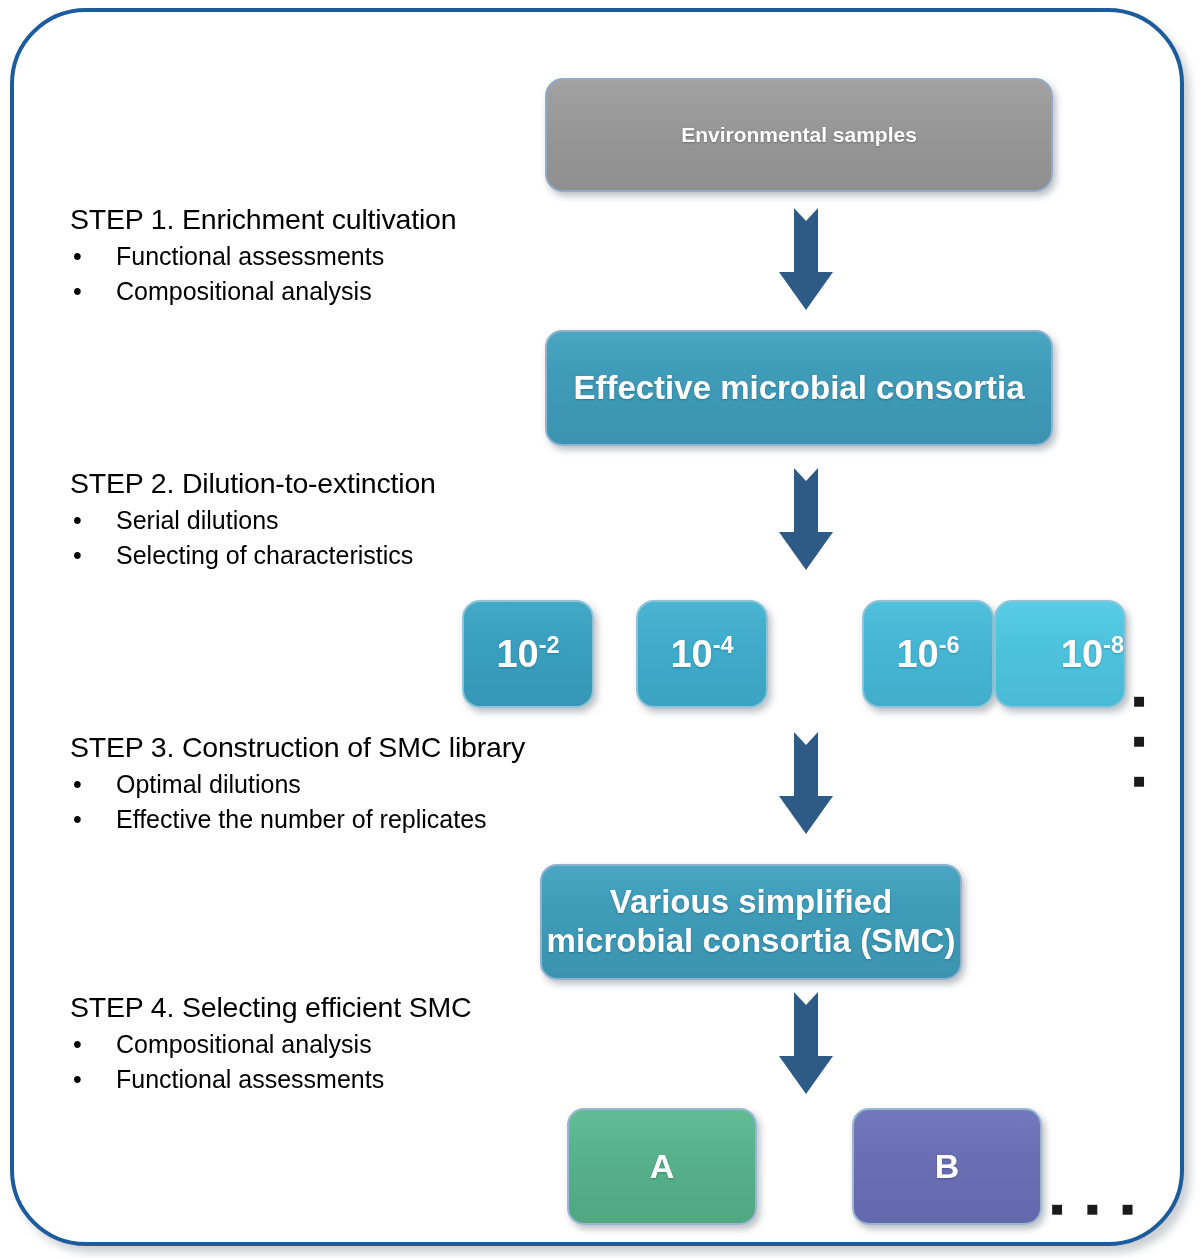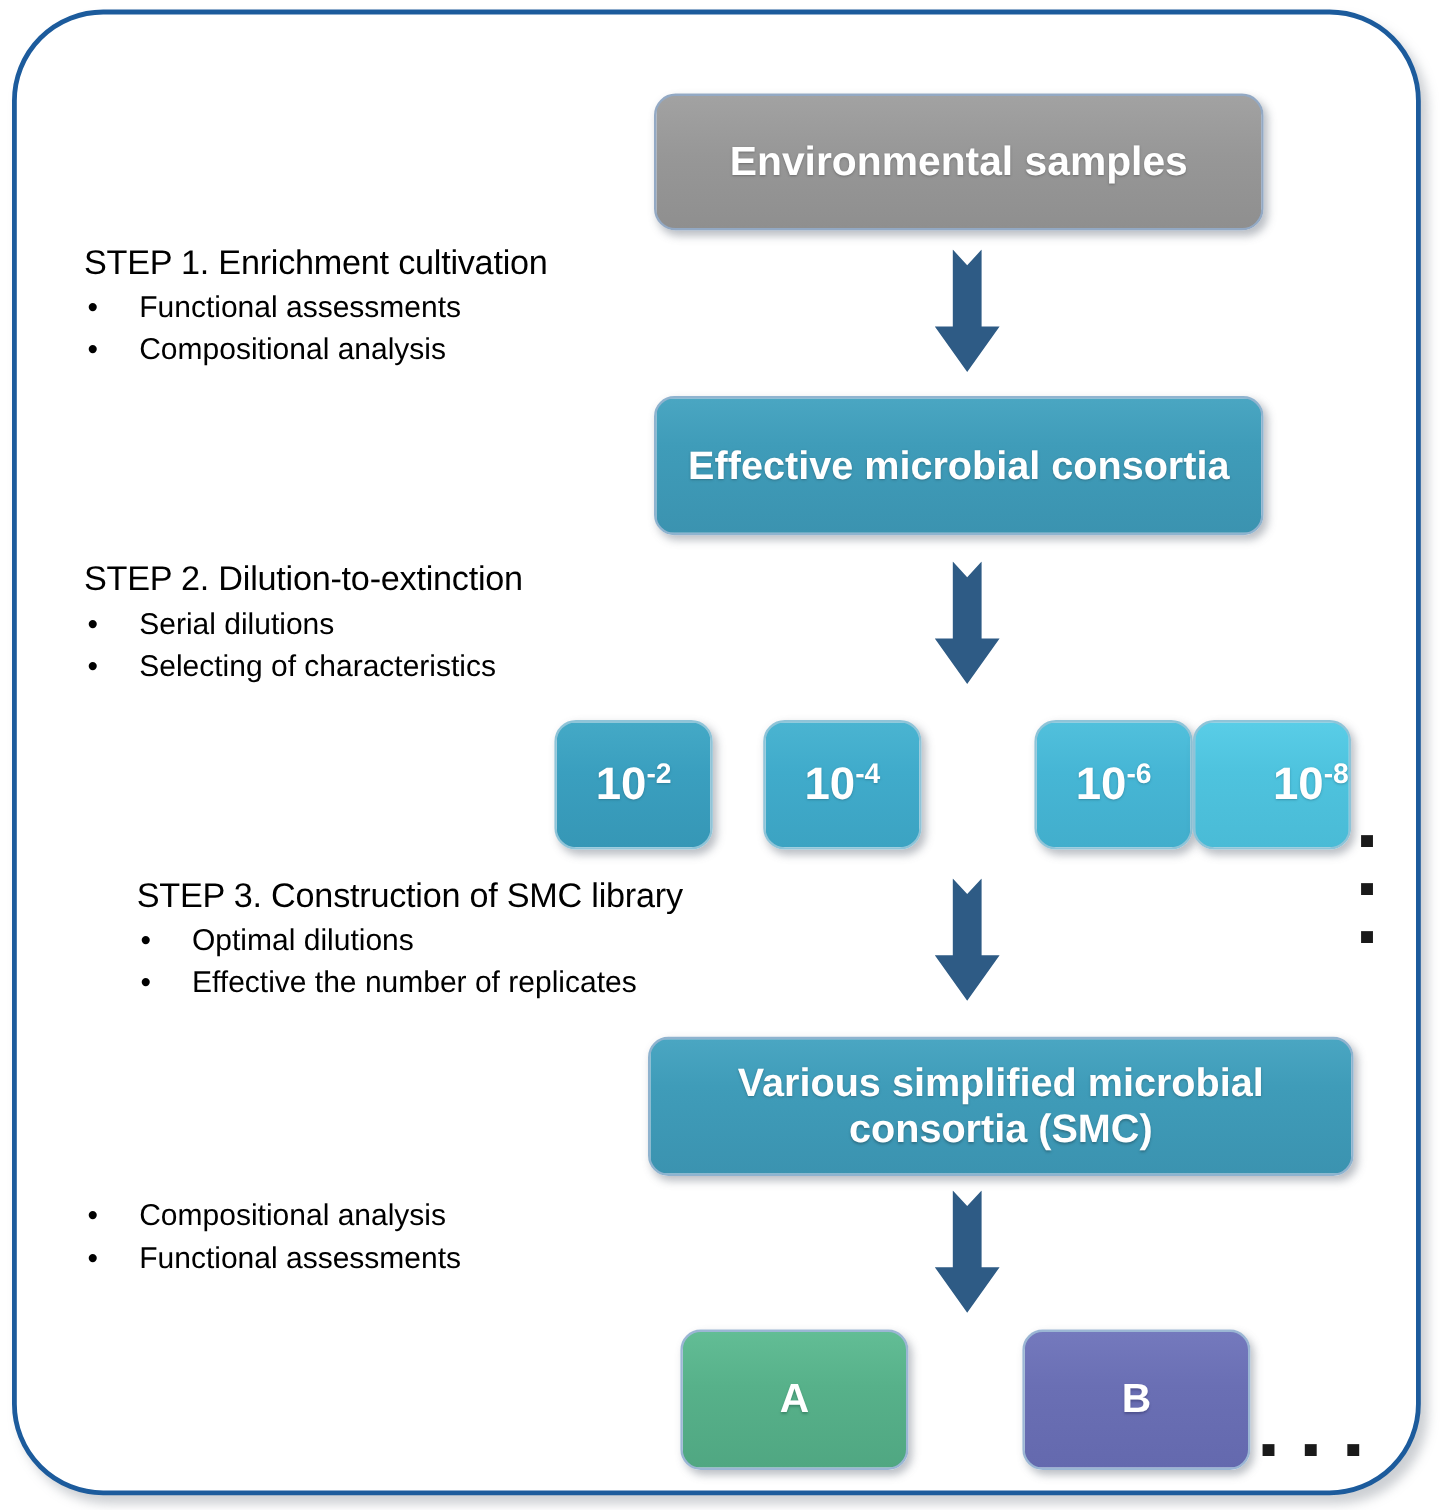--- a/index.html
+++ b/index.html
@@ -78,38 +78,38 @@
   }
   .node .node-label { display: block; width: 100%; }
 
   
   #node-environmental {
     left: 531px; top: 66px;
     width: 508px; height: 114px;
     background: linear-gradient(180deg, #a2a2a2 0%, #979797 45%, #8f8f8f 100%);
     border: 2.5px solid #93a9c4;
     border-radius: 18px;
-    font-size: 34px;
+    font-size: 21px;
     text-shadow: 0 1px 2px rgba(60,60,60,0.45);
   }
 
   
   #node-effective {
     left: 531px; top: 318px;
     width: 508px; height: 116px;
     background: linear-gradient(180deg, #4aa6c2 0%, #3f9cb9 35%, #3b93b0 100%);
     border: 2.5px solid #8fb3cf;
     border-radius: 17px;
     font-size: 33px;
     line-height: 1.18;
     text-shadow: 0 1px 2px rgba(30,70,85,0.45);
   }
   #node-smc {
     left: 526px; top: 852px;
-    width: 588px; height: 116px;
+    width: 422px; height: 116px;
     background: linear-gradient(180deg, #4aa6c2 0%, #3f9cb9 35%, #3b93b0 100%);
     border: 2.5px solid #8fb3cf;
     border-radius: 17px;
     font-size: 33px;
     line-height: 1.18;
     text-shadow: 0 1px 2px rgba(30,70,85,0.45);
   }
 
   
   .dilution-node {
@@ -179,29 +179,30 @@
   </div>
 
   <div class="step-block" style="top:456px;">
     <div class="step-title">STEP 2. Dilution-to-extinction</div>
     <ul class="step-bullets">
       <li><span class="bullet-dot">•</span><span>Serial dilutions</span></li>
       <li><span class="bullet-dot">•</span><span>Selecting of characteristics</span></li>
     </ul>
   </div>
 
-  <div class="step-block" style="top:720px;margin-left:44px;">
+  <div class="step-block" style="top:720px;">
     <div class="step-title">STEP 3. Construction of SMC library</div>
     <ul class="step-bullets">
       <li><span class="bullet-dot">•</span><span>Optimal dilutions</span></li>
       <li><span class="bullet-dot">•</span><span>Effective the number of replicates</span></li>
     </ul>
   </div>
 
   <div class="step-block" style="top:980px;">
+    <div class="step-title">STEP 4. Selecting efficient SMC</div>
     <ul class="step-bullets">
       <li><span class="bullet-dot">•</span><span>Compositional analysis</span></li>
       <li><span class="bullet-dot">•</span><span>Functional assessments</span></li>
     </ul>
   </div>
 
   <div class="node" id="node-environmental">
     <span class="node-label">Environmental samples</span>
   </div>
 

